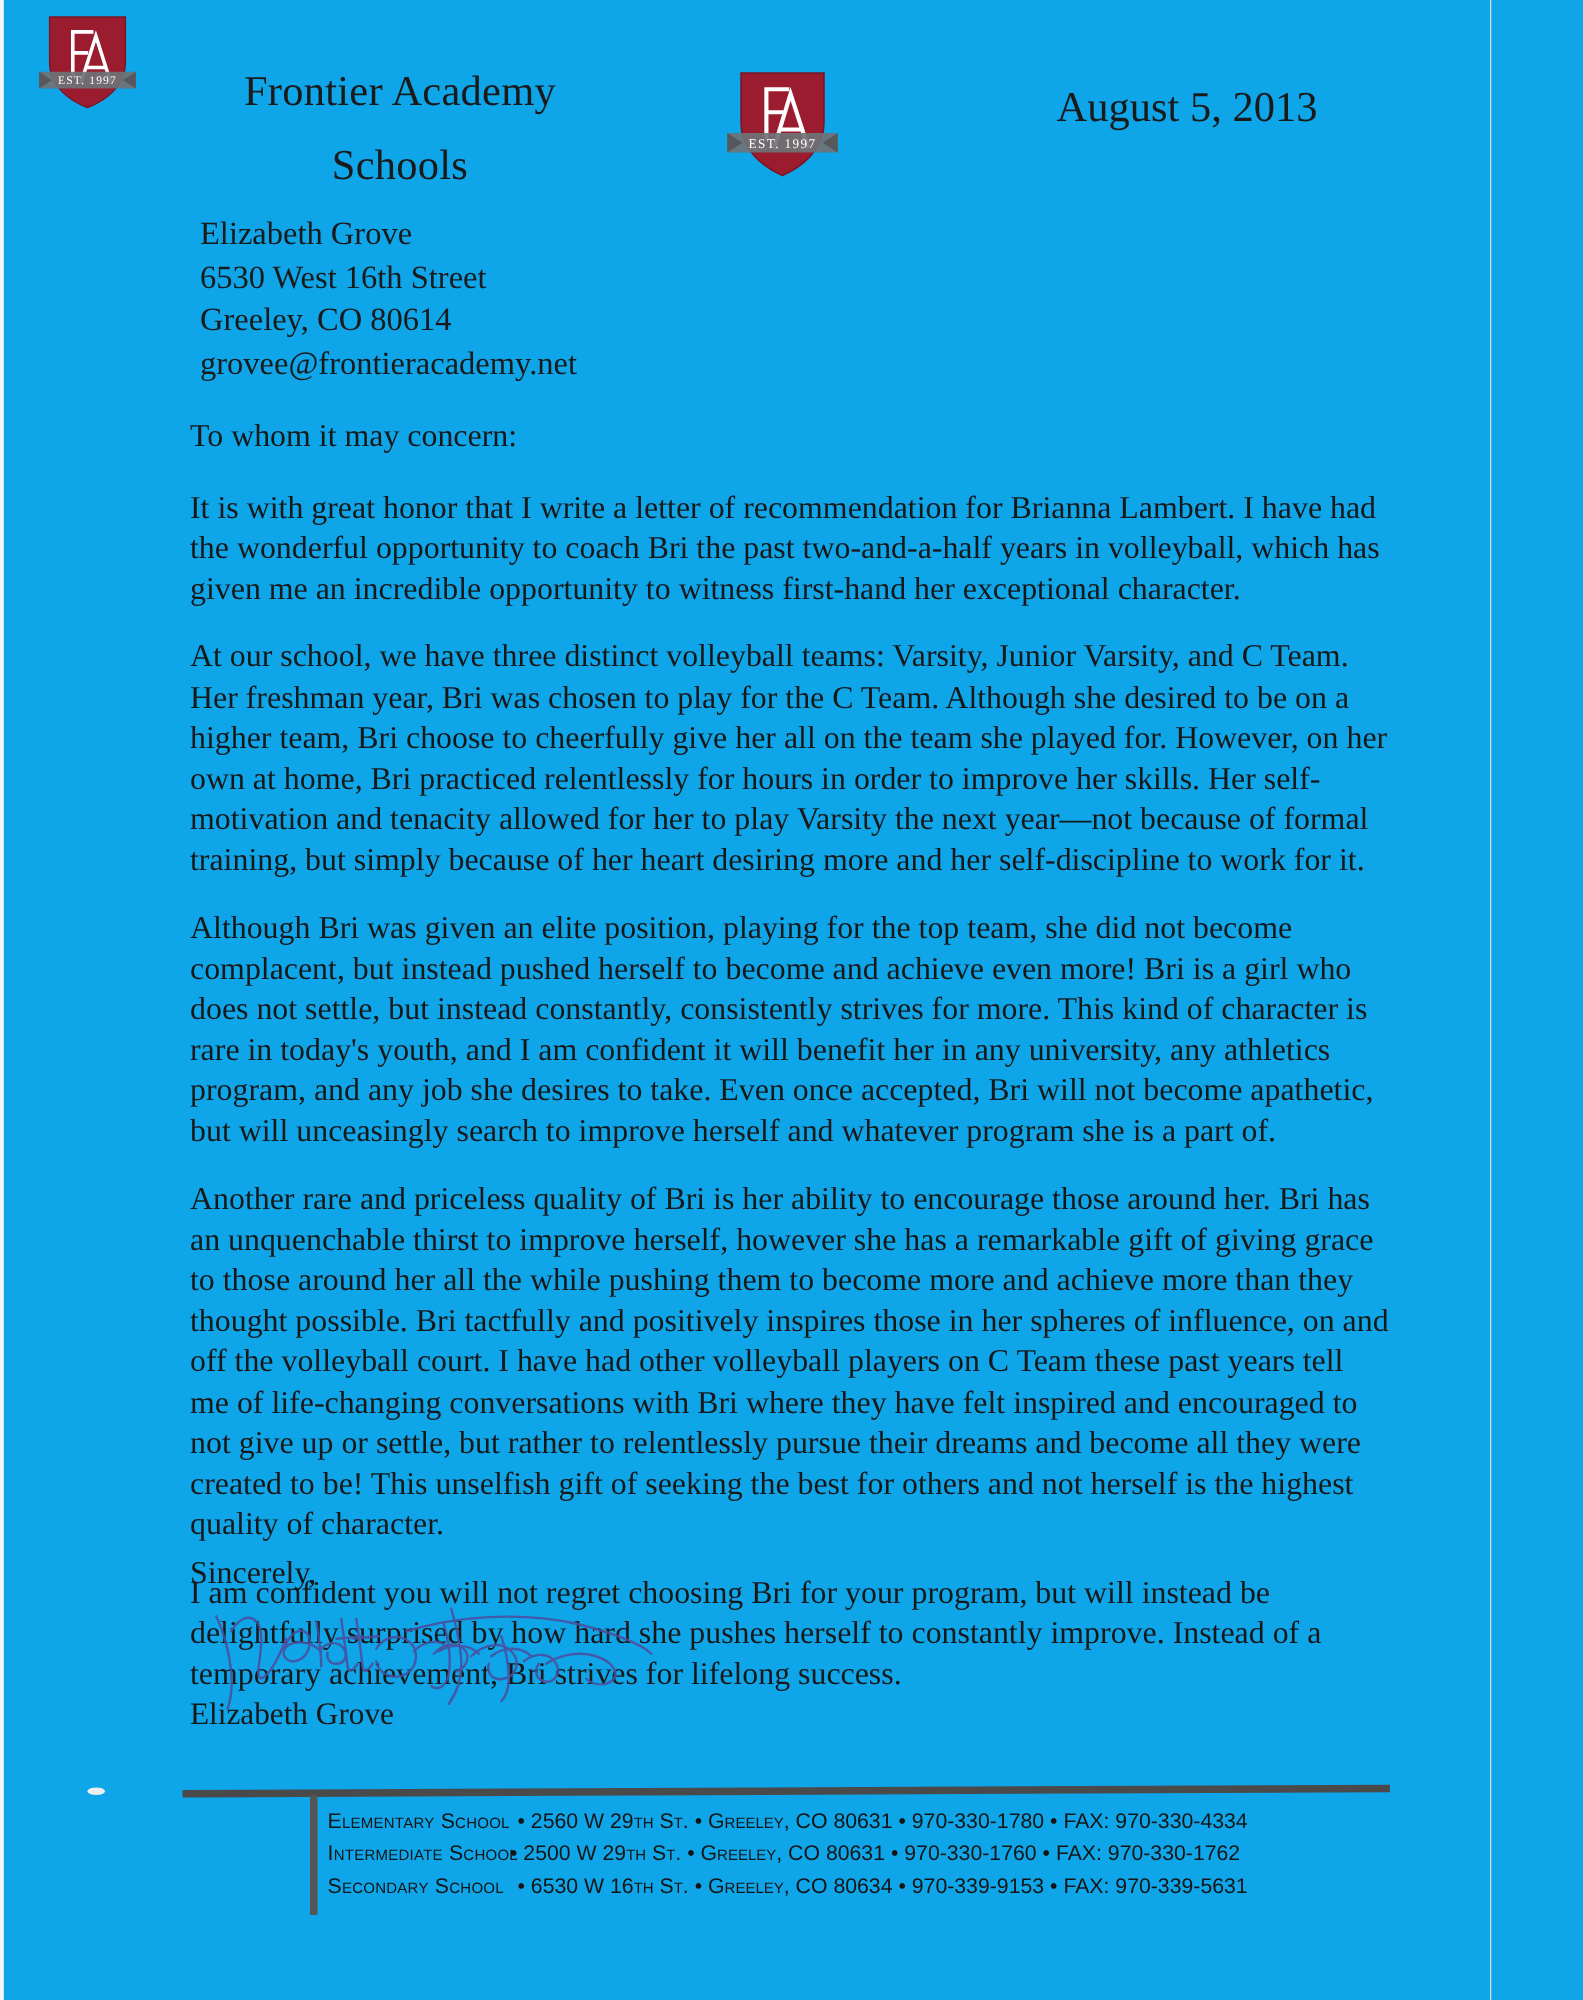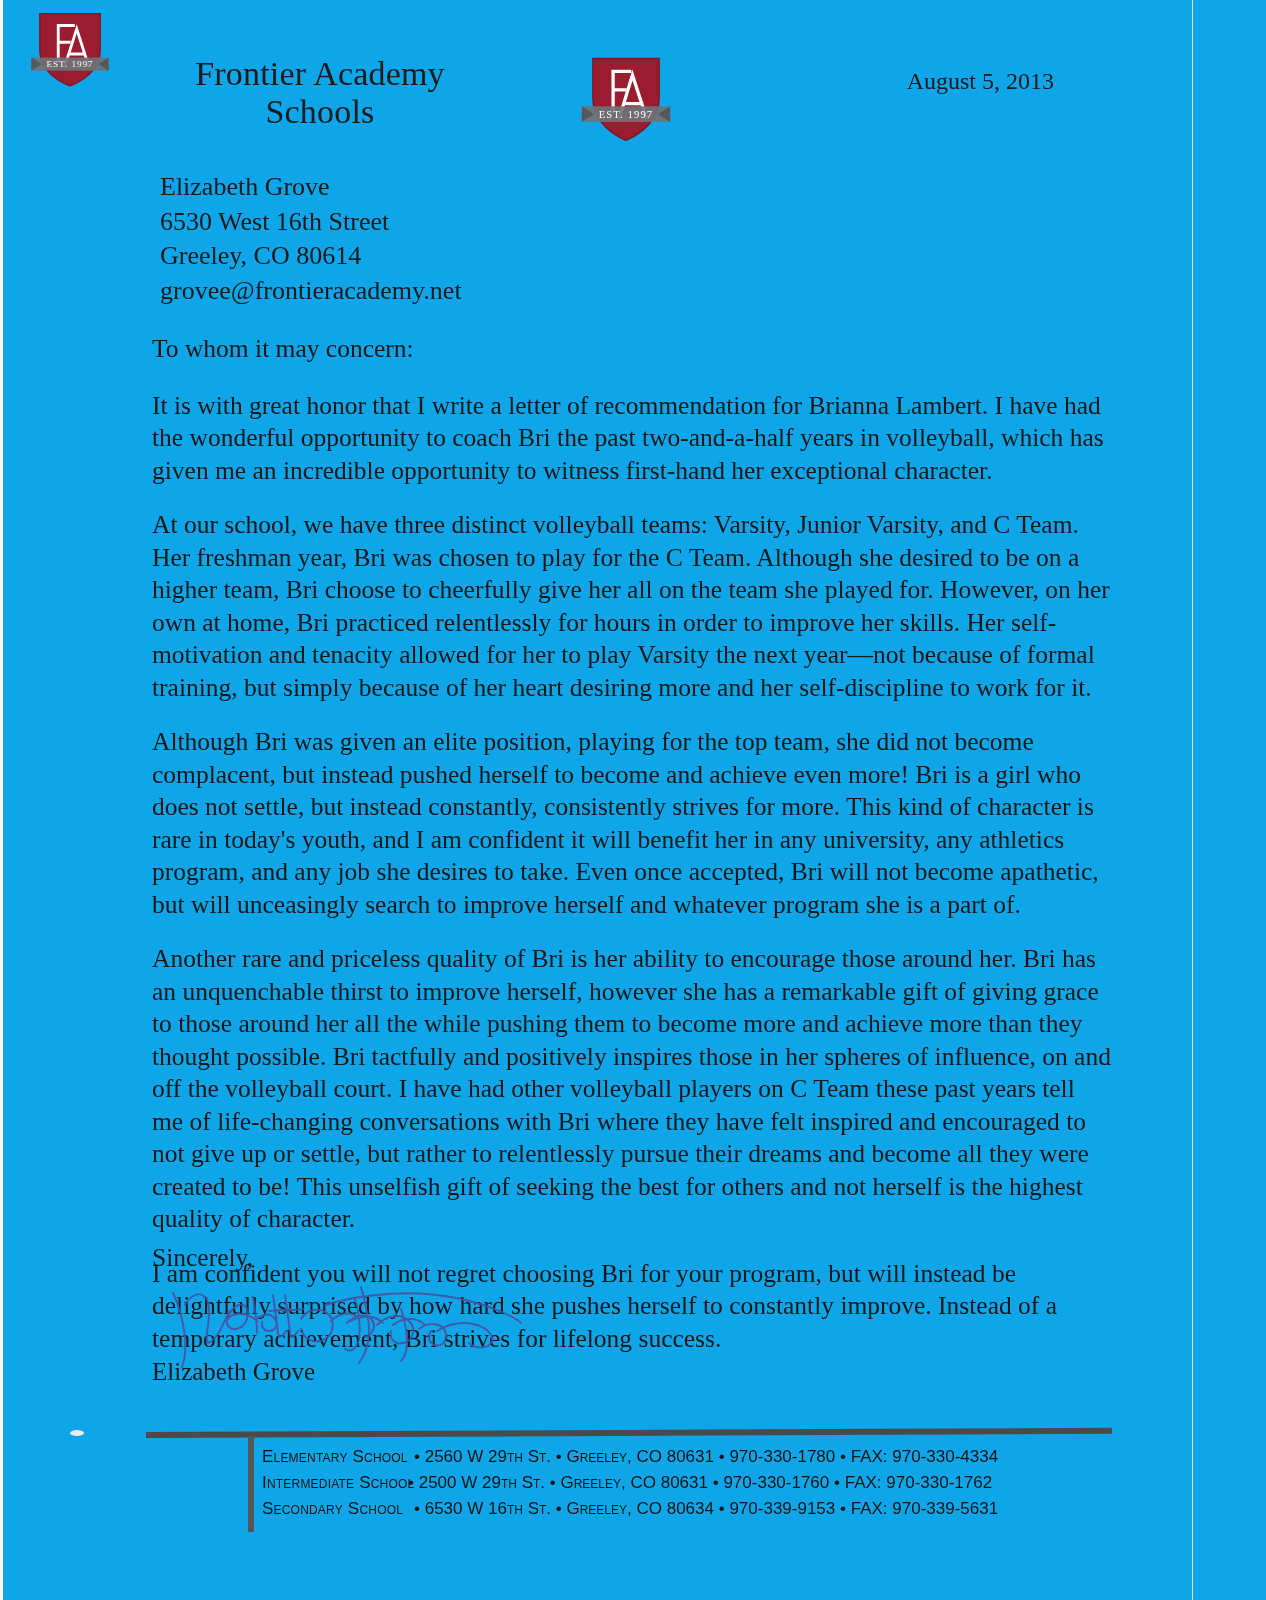--- a/index.html
+++ b/index.html
@@ -71,27 +71,27 @@
     position: absolute;
     left: 150px;
     top: 55px;
     width: 340px;
     text-align: center;
     font-size: 34px;
     line-height: 1.12;
     letter-spacing: 0.2px;
     color: #1a1a1a;
   }
-  .school-title .line2 { display: block; }
+  .school-title .line2 { display: block; margin-top: 21px; }
 
   .letter-date {
     position: absolute;
     right: 212px;
     top: 68px;
-    font-size: 24px;
+    font-size: 34px;
     color: #1a1a1a;
     white-space: nowrap;
   }
 
   
   .recipient {
     position: absolute;
     left: 160px;
     top: 170px;
     font-size: 26px;

